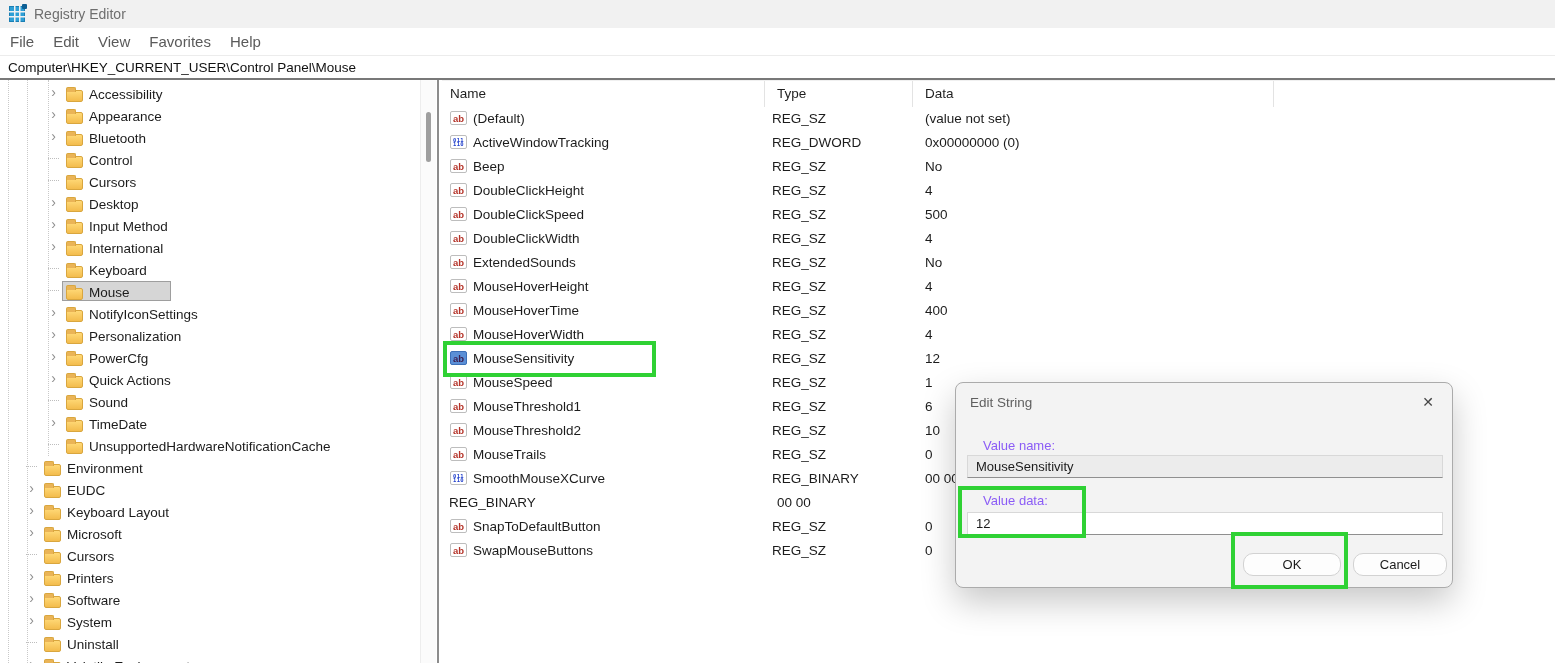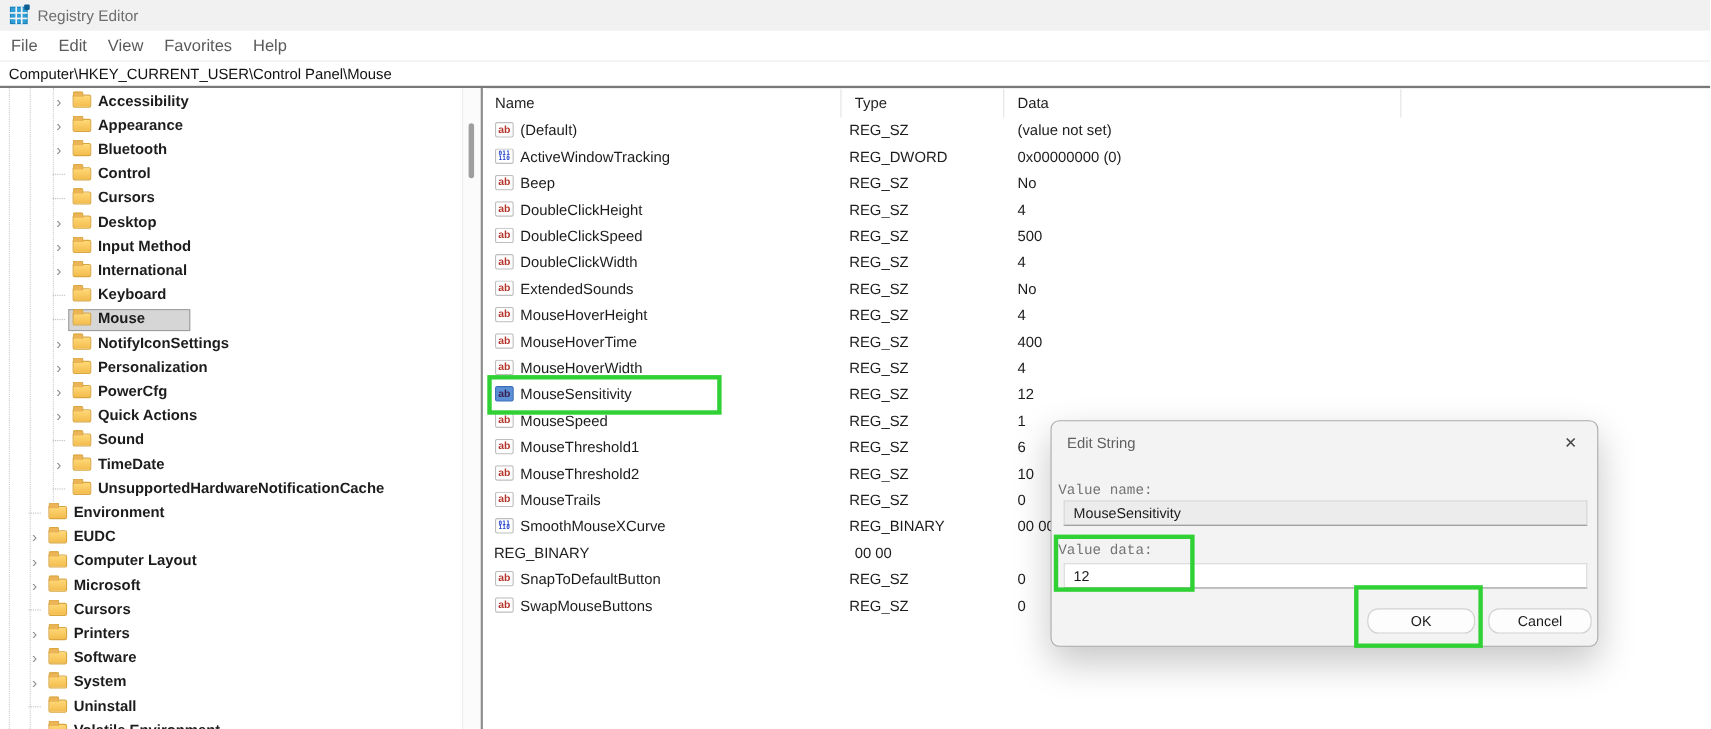--- a/index.html
+++ b/index.html
@@ -42,21 +42,21 @@
   
   .tree{position:absolute;left:0;top:0;width:437px;height:583px;overflow:hidden;
     padding-top:2px;background:#fff;}
   .guide{position:absolute;top:0;width:0;border-left:1px dotted #c9c9c9;}
   .titem{height:22px;display:flex;align-items:center;white-space:nowrap;}
   .lvl2{padding-left:23px;} .lvl3{padding-left:45px;}
   .chev{width:17px;height:16px;display:inline-flex;align-items:center;justify-content:center;
     color:#8f8f8f;font-size:14px;flex:none;}
   .chev::before{content:"›";transform:translateY(-1px);}
   .noexp .chev::before{content:"";width:11px;border-top:1px dotted #bdbdbd;}
-  .node{display:inline-flex;align-items:flex-start;height:20px;padding:0 3px;border:1px solid transparent;font-weight:bold;}
+  .node{display:inline-flex;align-items:flex-end;height:20px;padding:0 3px;border:1px solid transparent;}
   .titem.selected .node{background:#d6d6d6;border:1px solid #9e9e9e;padding-right:40px;}
   .folder{position:relative;width:17px;height:12px;flex:none;margin-right:6px;margin-top:2px;
     background:linear-gradient(180deg,#ffd977 0%,#f3bc4d 100%);
     border:1px solid #d9a63e;border-radius:1px 2px 2px 2px;}
   .folder::before{content:"";position:absolute;top:-4px;left:-1px;width:8px;height:4px;
     background:#eab457;border:1px solid #d9a63e;border-bottom:none;border-radius:2px 2px 0 0;}
   .tlabel{font-size:13.5px;}
 
   
   .tree-scroll{position:absolute;left:420px;top:0;width:16px;height:583px;background:#fbfbfb;
@@ -91,21 +91,21 @@
   .hl-ok{left:275px;top:149px;width:117px;height:57px;}
 
   
   .dialog{position:absolute;left:955px;top:382px;width:498px;height:206px;background:#f3f3f3;
     border:1px solid #ababab;border-radius:8px;z-index:10;
     box-shadow:0 14px 34px rgba(0,0,0,.22);}
   .dtitle{position:absolute;left:14px;top:12px;font-size:13.5px;color:#5f5f5f;}
   .dclose{position:absolute;right:14px;top:9px;width:20px;height:20px;display:flex;
     align-items:center;justify-content:center;color:#454545;font-size:14px;cursor:default;}
   .dclose::before{content:"✕";}
-  .dlabel{position:absolute;left:6px;font-size:13px;color:#737373;font-family:Liberation Mono, monospace;}
+  .dlabel{position:absolute;left:27px;font-size:13px;color:#8b5cf6;}
   .lbl-name{top:55px;} .lbl-data{top:110px;}
   .dfield{position:absolute;left:11px;width:476px;height:23px;border:1px solid #d8d8d8;
     border-bottom:1px solid #8f8f8f;font-size:13px;color:#1b1b1b;padding:0 8px;
     font-family:"Liberation Sans","DejaVu Sans",sans-serif;outline:none;}
   .f-name{top:72px;background:#ececec;}
   .f-data{top:129px;background:#fff;}
   .dbtn{position:absolute;top:170px;height:23px;background:#fdfdfd;border:1px solid #d2d2d2;
     border-radius:10px;font-size:13px;color:#1b1b1b;text-align:center;line-height:21px;cursor:default;}
   .btn-ok{left:287px;width:98px;}
   .btn-cancel{left:397px;width:94px;}
@@ -294,21 +294,21 @@
           <span class="node">
             <span class="folder"></span>
             <span class="tlabel">EUDC</span>
           </span>
         </div>
 
         <div class="titem lvl2">
           <span class="chev"></span>
           <span class="node">
             <span class="folder"></span>
-            <span class="tlabel">Computer Layout</span>
+            <span class="tlabel">Keyboard Layout</span>
           </span>
         </div>
 
         <div class="titem lvl2">
           <span class="chev"></span>
           <span class="node">
             <span class="folder"></span>
             <span class="tlabel">Microsoft</span>
           </span>
         </div>

